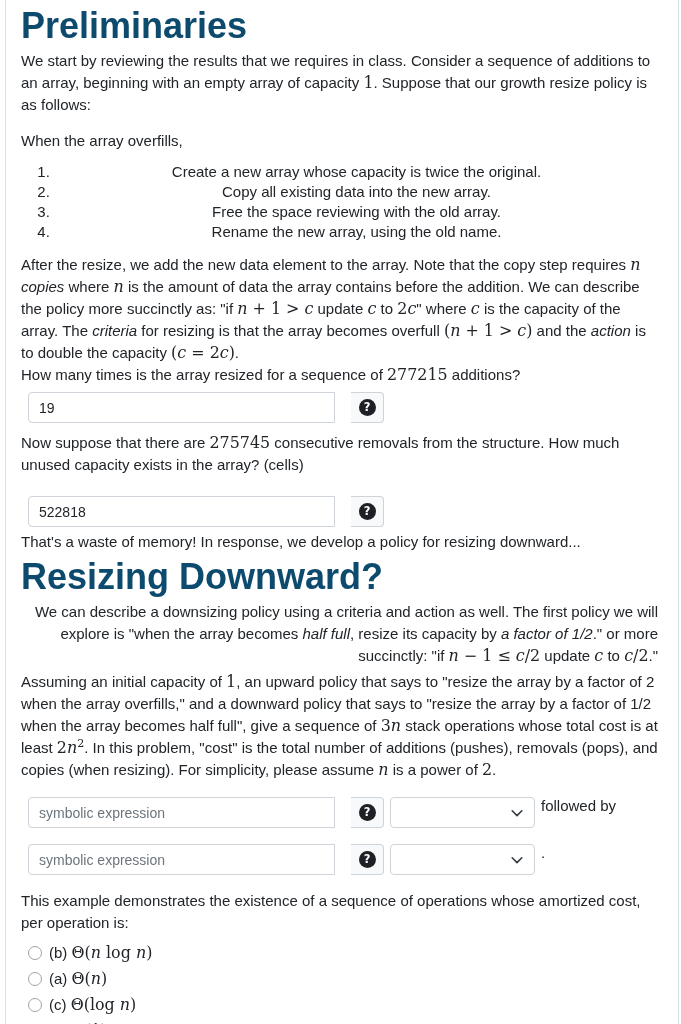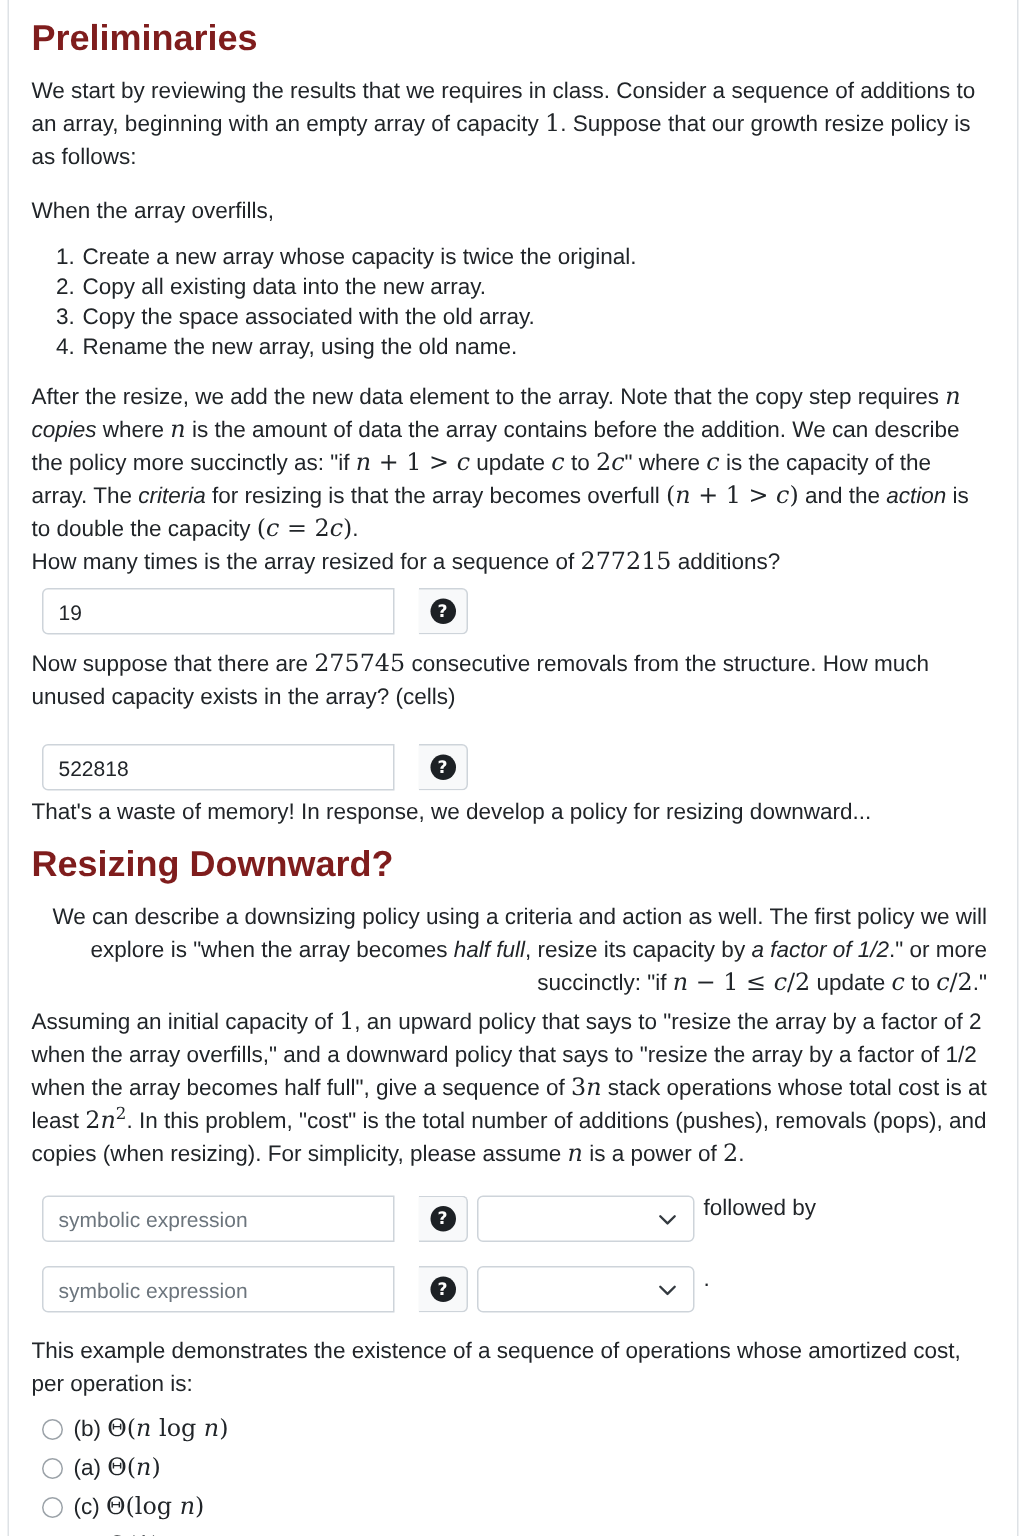--- a/index.html
+++ b/index.html
@@ -11,42 +11,42 @@
   }
   .card {
     box-sizing:border-box;
     margin-left:5px; margin-right:2px;
     min-height:1024px;
     border-left:1px solid #dee2e6;
     border-right:1px solid #dee2e6;
     padding:10px 20px 10px 15px;
     background:#fff;
   }
-  h1,h2 { margin:0 0 8px 0; font-size:24px; line-height:32px; font-weight:600; color:#7f1d1d; }
+  h1,h2 { margin:0 0 8px 0; font-size:36px; line-height:32px; font-weight:600; color:#0c4a6e; }
   p { margin:0 0 14px 0; line-height:22px; }
   .p-intro { margin-bottom:14px; }
   .p-lead  { margin-bottom:10px; }
   ol.steps { margin:0 0 12px 0; padding-left:33px; line-height:20px; }
-  ol.steps li { padding-left:1px; }
+  ol.steps li { padding-left:1px;text-align:center; }
   .p-after { margin-bottom:0; }
   .q-prompt { margin-bottom:6px; }
   .p-nowsuppose { margin-bottom:20px; }
   .p-waste { margin-bottom:8px; }
   .p-policy { margin-bottom:4px;text-align:right; }
   .p-seq { margin-bottom:16px; }
   .p-amortized { margin-bottom:9px; }
 
   
   .s-i   { font-style:italic; }
   .s-m   { font-family:"DejaVu Serif","Liberation Serif",serif; font-size:1.06em; line-height:1; }
   .s-mi  { font-family:"DejaVu Serif","Liberation Serif",serif; font-style:italic; font-size:1.06em; line-height:1; }
   .s-msup{ font-family:"DejaVu Serif","Liberation Serif",serif; font-size:0.74em; vertical-align:super; line-height:1; }
 
   
-  .input-group { display:flex; width:284px; margin:0 0 9px 7px;gap:16px; }
+  .input-group { display:flex; width:356px; margin:0 0 9px 7px;gap:16px; }
   .input-group.q2 { margin-bottom:4px; }
   .form-control {
     flex:1 1 auto; min-width:0; height:31px; box-sizing:border-box;
     border:1px solid #ced4da; border-right:1px solid #ced4da;
     border-radius:4px 0 0 4px;
     padding:0 10px; font-size:14px; color:#212529;
     font-family:"Liberation Sans","DejaVu Sans",sans-serif;
     outline:none; background:#fff;
   }
   .form-control::placeholder { color:#6c757d; opacity:1; }
@@ -94,21 +94,21 @@
 
   <h1>Preliminaries</h1>
 
   <p class="p-intro"><span>We start by reviewing the results that we requires in class. Consider a sequence of additions to an array, beginning with an empty array of capacity </span><span class="s-m">1</span><span>. Suppose that our growth resize policy is as follows:</span></p>
 
   <p class="p-lead">When the array overfills,</p>
 
   <ol class="steps">
     <li>Create a new array whose capacity is twice the original.</li>
     <li>Copy all existing data into the new array.</li>
-    <li>Copy the space associated with the old array.</li>
+    <li>Free the space reviewing with the old array.</li>
     <li>Rename the new array, using the old name.</li>
   </ol>
 
   <p class="p-after"><span>After the resize, we add the new data element to the array. Note that the copy step requires </span><span class="s-mi">n</span><span> </span><span class="s-i">copies</span><span> where </span><span class="s-mi">n</span><span> is the amount of data the array contains before the addition. We can describe the policy more succinctly as: "if </span><span class="s-mi">n</span><span class="s-m"> + 1 &gt; </span><span class="s-mi">c</span><span> update </span><span class="s-mi">c</span><span> to </span><span class="s-m">2</span><span class="s-mi">c</span><span>" where </span><span class="s-mi">c</span><span> is the capacity of the array. The </span><span class="s-i">criteria</span><span> for resizing is that the array becomes overfull </span><span class="s-m">(</span><span class="s-mi">n</span><span class="s-m"> + 1 &gt; </span><span class="s-mi">c</span><span class="s-m">)</span><span> and the </span><span class="s-i">action</span><span> is to double the capacity </span><span class="s-m">(</span><span class="s-mi">c</span><span class="s-m"> = 2</span><span class="s-mi">c</span><span class="s-m">)</span><span>.</span></p>
 
   <p class="q-prompt"><span>How many times is the array resized for a sequence of </span><span class="s-m">277215</span><span> additions?</span></p>
 
   <div class="input-group">
     <input class="form-control" type="text" value="19" style="">
     <span class="addon">

